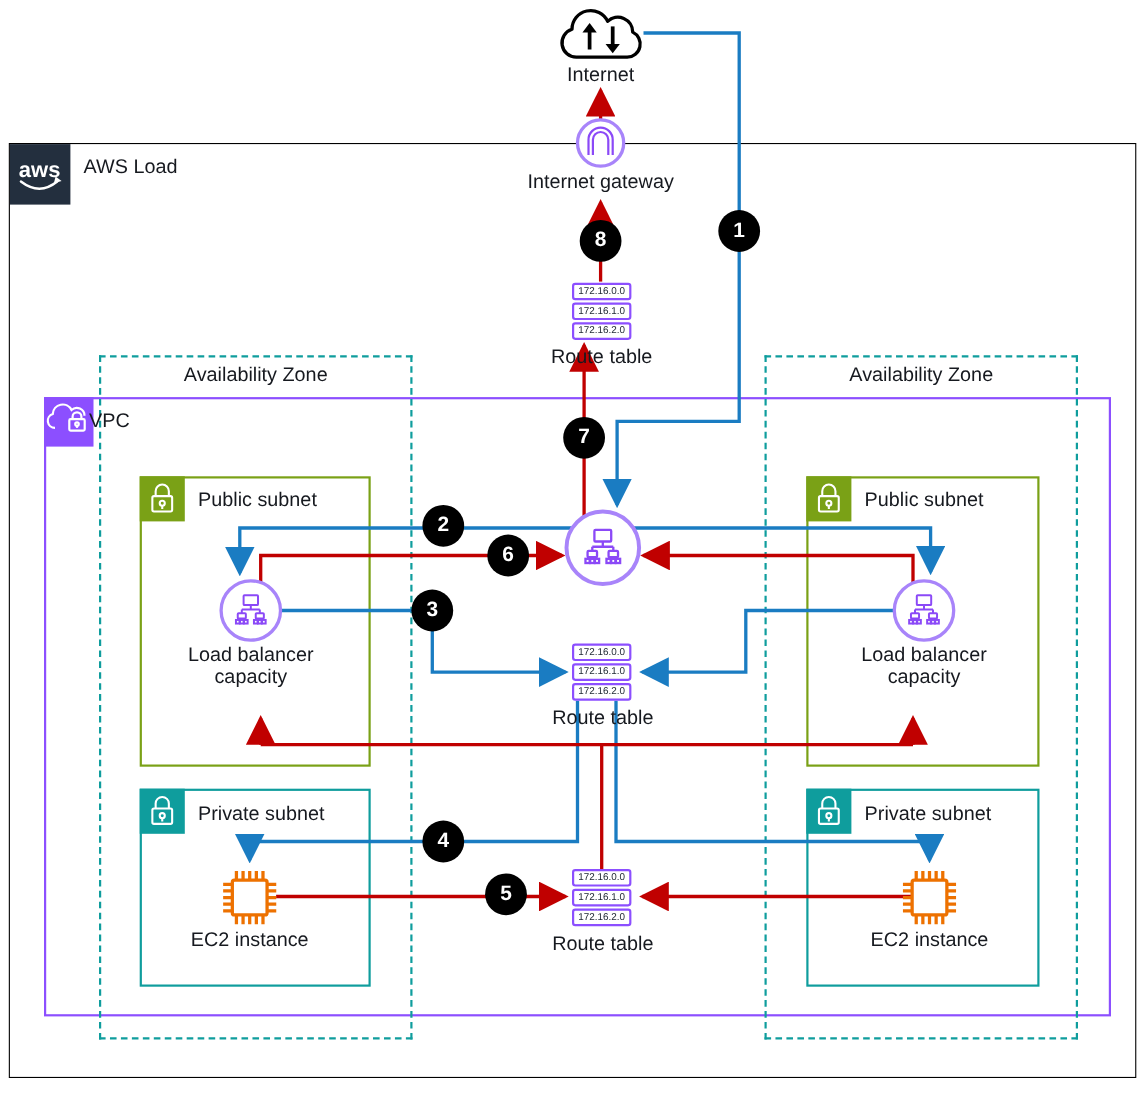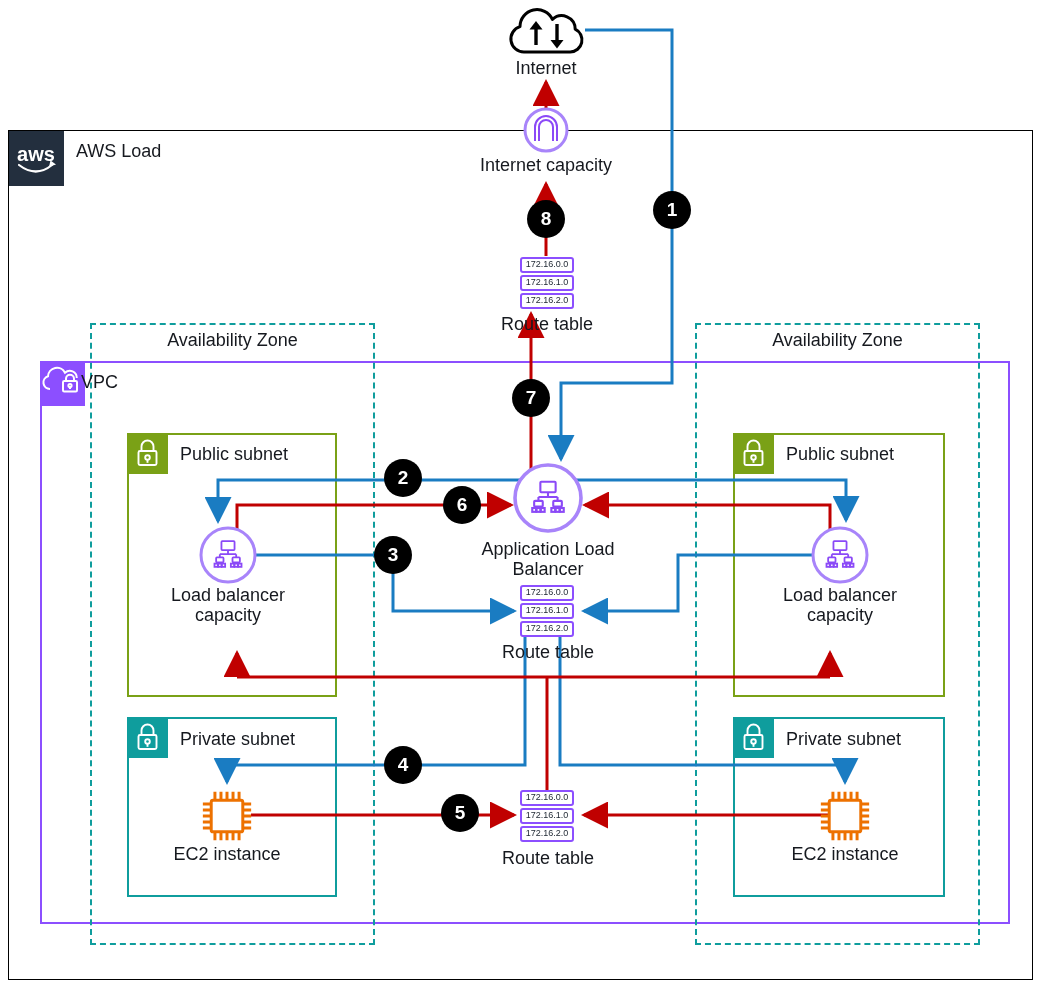--- a/index.html
+++ b/index.html
@@ -180,42 +180,38 @@
     <div class="rt-row">172.16.1.0</div>
     <div class="rt-row">172.16.2.0</div>
   </div>
   <div class="rt" style="left:520px;top:790px">
     <div class="rt-row">172.16.0.0</div>
     <div class="rt-row">172.16.1.0</div>
     <div class="rt-row">172.16.2.0</div>
   </div>
 
   <div class="lbl ctr" style="left:496px;top:58px;width:100px">Internet</div>
-  <div class="lbl ctr" style="left:471px;top:155px;width:150px">Internet capacity</div>
+  <div class="lbl ctr" style="left:471px;top:155px;width:150px">Internet gateway</div>
   <div class="lbl ctr" style="left:497px;top:314px;width:100px">Route table</div>
   <div class="lbl" style="left:76px;top:141px">AWS Load</div>
   <div class="lbl" style="left:81px;top:372px">VPC</div>
   <div class="lbl ctr" style="left:90px;top:330px;width:285px">Availability Zone</div>
   <div class="lbl ctr" style="left:695px;top:330px;width:285px">Availability Zone</div>
   <div class="lbl" style="left:180px;top:444px">Public subnet</div>
   <div class="lbl" style="left:786px;top:444px">Public subnet</div>
   <div class="lbl" style="left:180px;top:729px">Private subnet</div>
   <div class="lbl" style="left:786px;top:729px">Private subnet</div>
   <div class="lbl ctr" style="left:158px;top:585px;width:140px">
     <span>Load balancer</span><br>
     <span>capacity</span>
   </div>
   <div class="lbl ctr" style="left:770px;top:585px;width:140px">
     <span>Load balancer</span><br>
     <span>capacity</span>
   </div>
-  <div class="lbl ctr" style="left:478px;top:539px;width:140px">
-    <span>Application Load</span><br>
-    <span>Balancer</span>
-  </div>
   <div class="lbl ctr" style="left:498px;top:642px;width:100px">Route table</div>
   <div class="lbl ctr" style="left:167px;top:844px;width:120px">EC2 instance</div>
   <div class="lbl ctr" style="left:785px;top:844px;width:120px">EC2 instance</div>
   <div class="lbl ctr" style="left:498px;top:848px;width:100px">Route table</div>
 
   <div class="badge" style="left:653px;top:191px">1</div>
   <div class="badge" style="left:384px;top:459px">2</div>
   <div class="badge" style="left:374px;top:536px">3</div>
   <div class="badge" style="left:384px;top:746px">4</div>
   <div class="badge" style="left:441px;top:794px">5</div>

